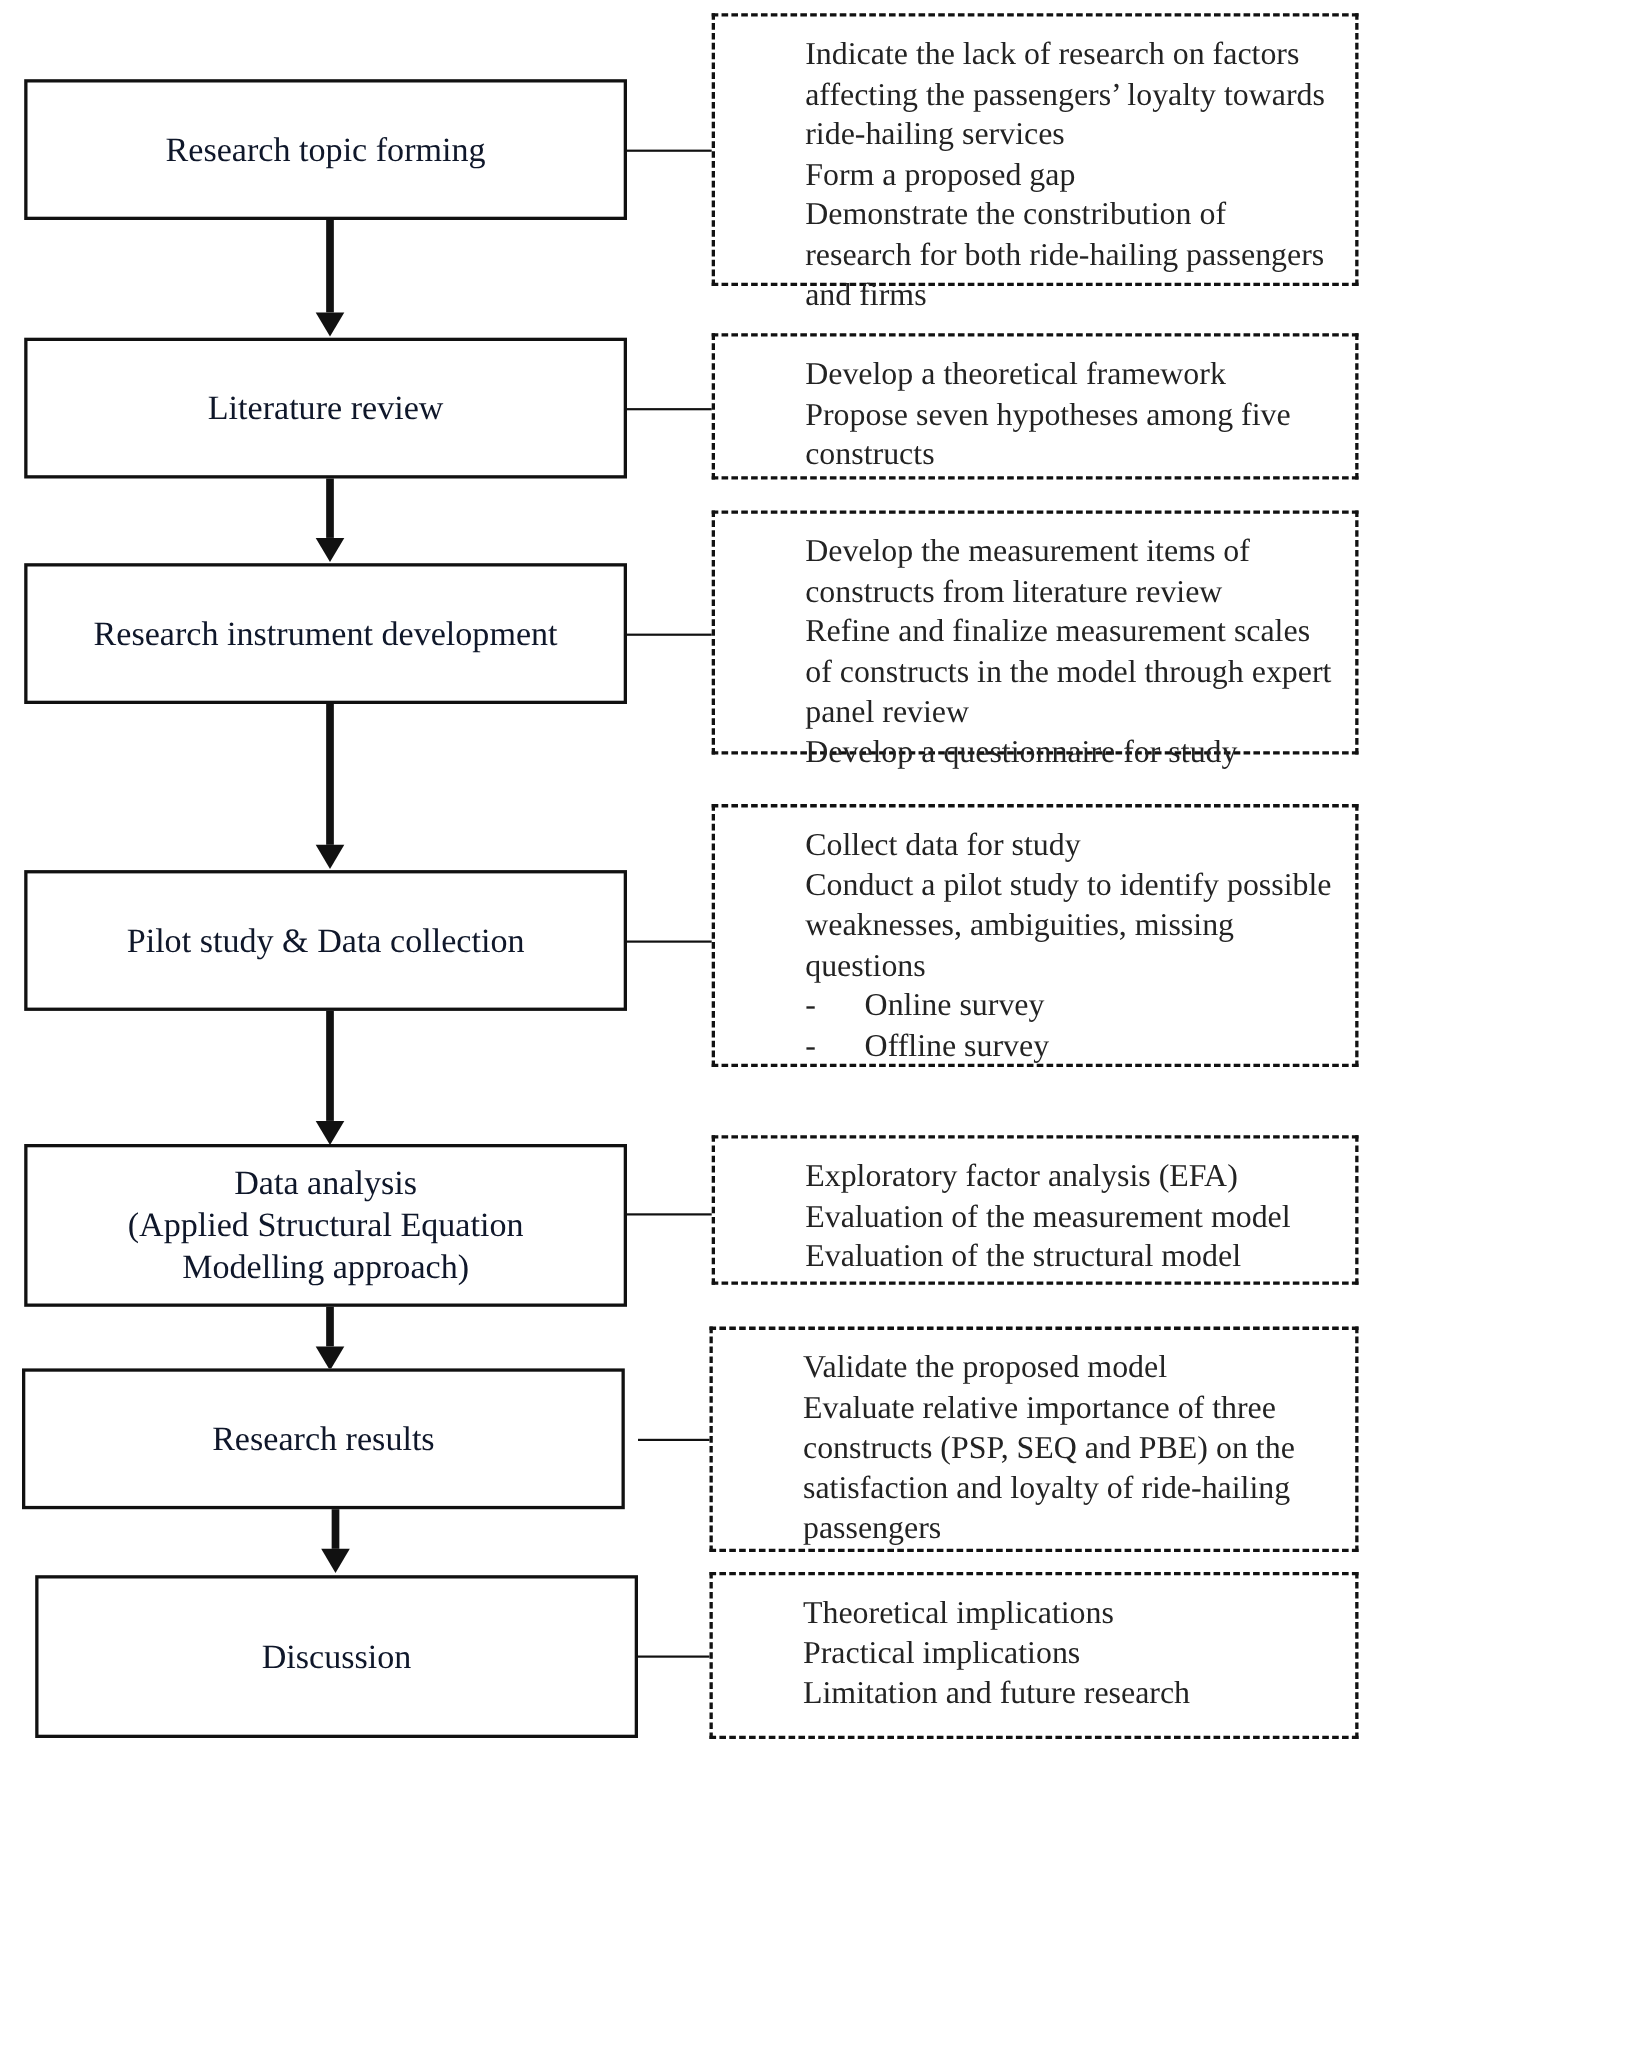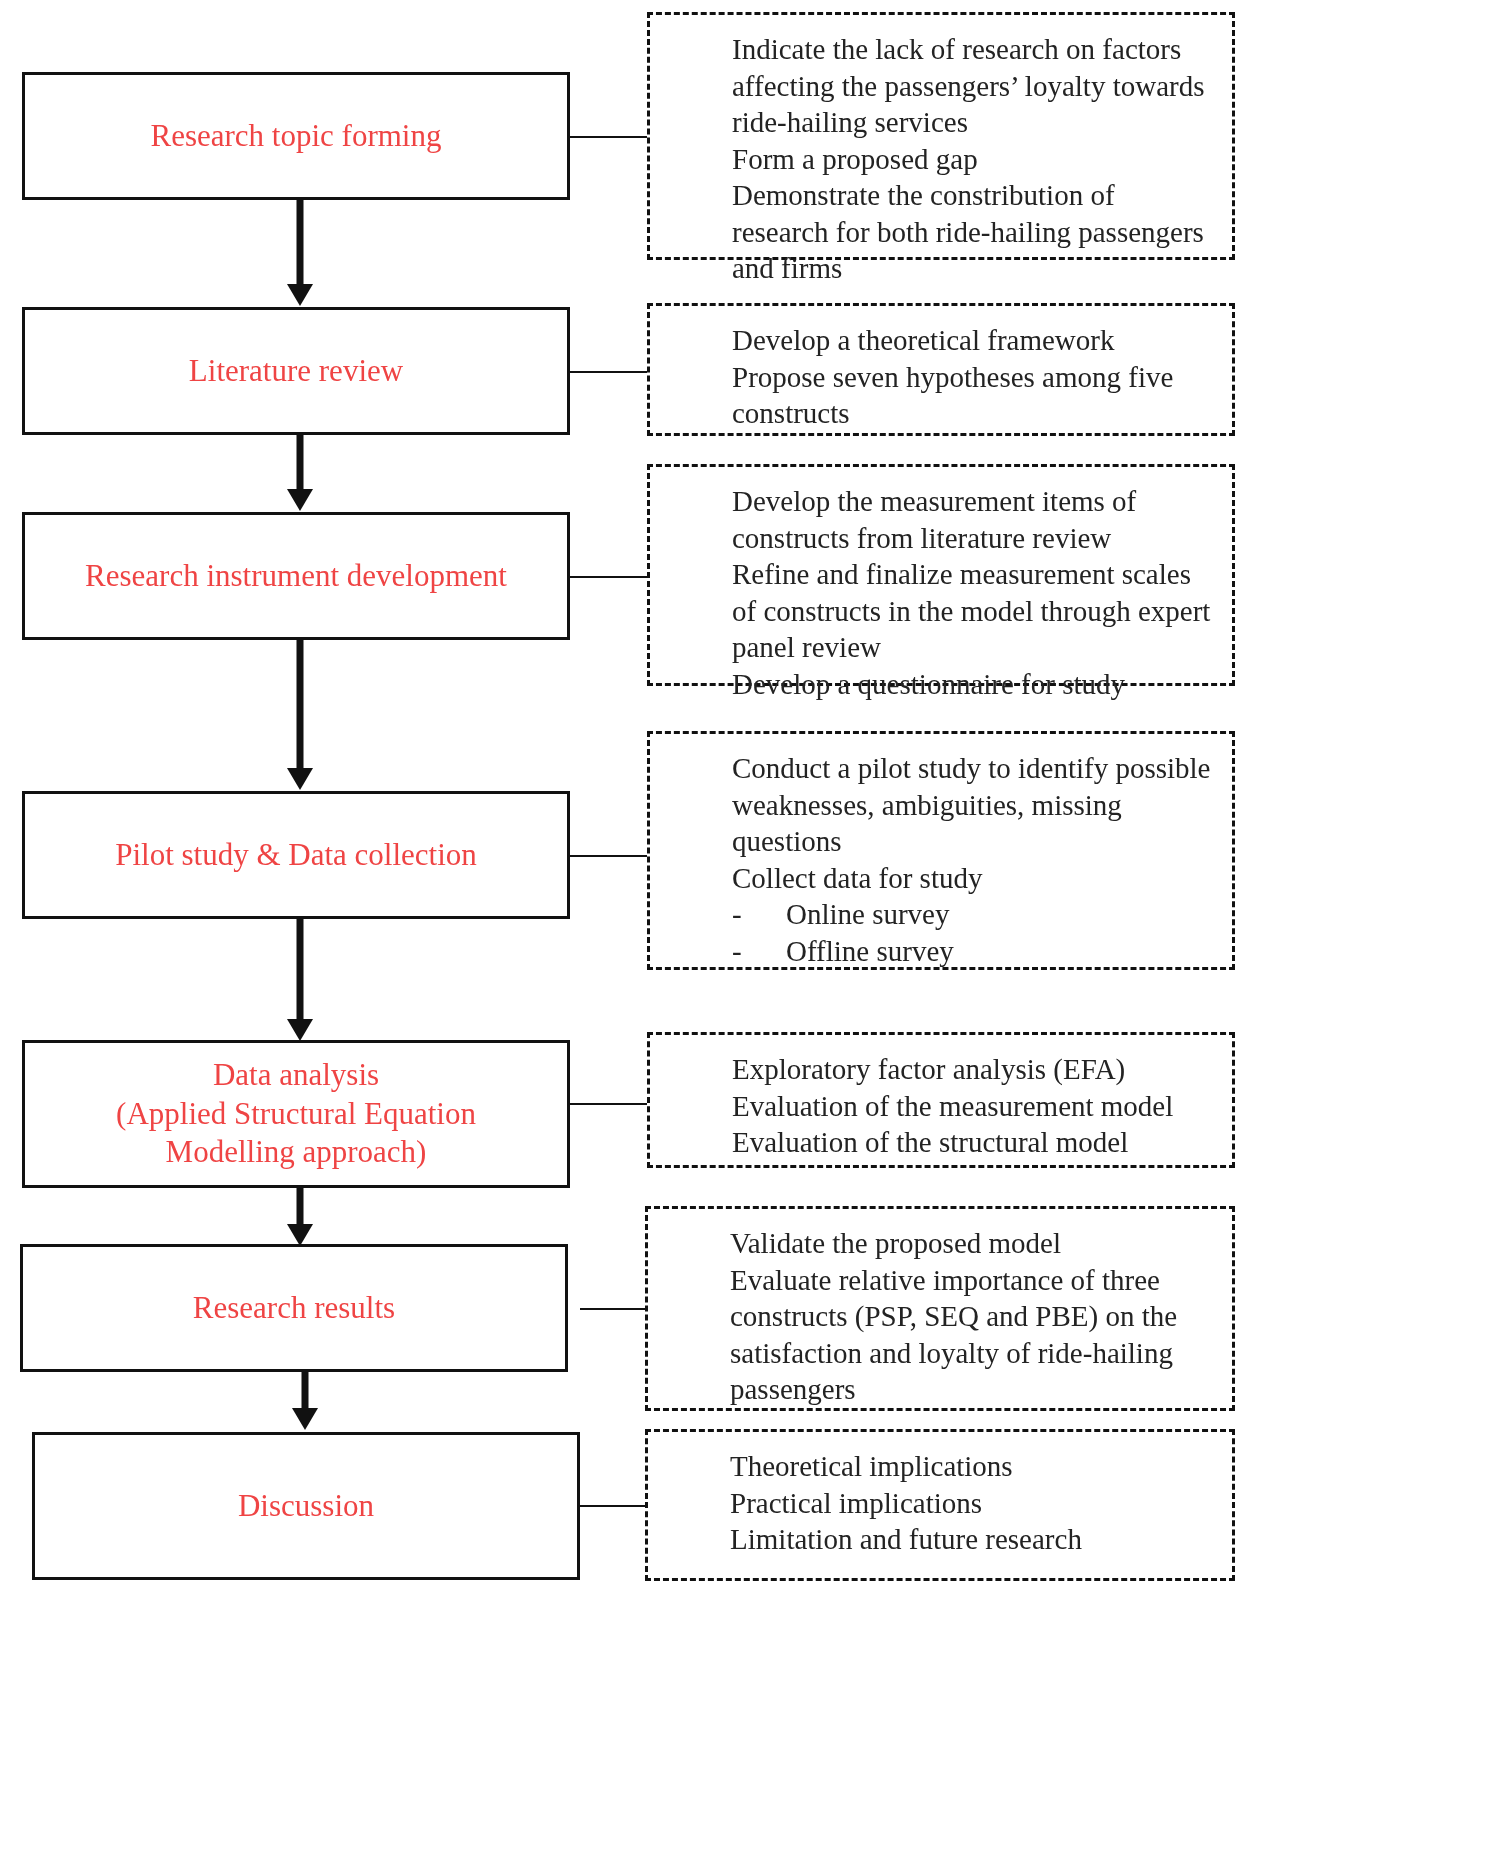--- a/index.html
+++ b/index.html
@@ -24,21 +24,21 @@
     position: absolute;
     box-sizing: border-box;
     border: 3px solid #111111;
     background: #ffffff;
     display: flex;
     align-items: center;
     justify-content: center;
     text-align: center;
     font-size: 31px;
     line-height: 1.25;
-    color: #ef4444;
+    color: #0f172a;
     padding: 4px 10px;
   }
   .stage-box .lbl {
     display: block;
     white-space: pre-line;
   }
 
   
   .callout {
     position: absolute;
@@ -150,22 +150,22 @@
     <div class="head" style="top:128px;"></div>
   </div>
 
   <div class="stage-box" style="left:22px; top:791px; width:548px; height:128px;">
     <span class="lbl">Pilot study &amp; Data collection</span>
   </div>
 
   <div class="hline" style="left:570px; top:855px; width:80px;"></div>
 
   <div class="callout" style="left:647px; top:731px; width:588px; height:239px;">
+    <span class="line">Collect data for study</span>
     <span class="line">Conduct a pilot study to identify possible weaknesses, ambiguities, missing questions</span>
-    <span class="line">Collect data for study</span>
     <span class="sub"><span class="dash">-</span><span>Online survey</span></span>
     <span class="sub"><span class="dash">-</span><span>Offline survey</span></span>
   </div>
 
   <div class="arrow" style="left:300px; top:919px;">
     <div class="shaft" style="height:100px;"></div>
     <div class="head" style="top:100px;"></div>
   </div>
 
   <div class="stage-box" style="left:22px; top:1040px; width:548px; height:148px;">

